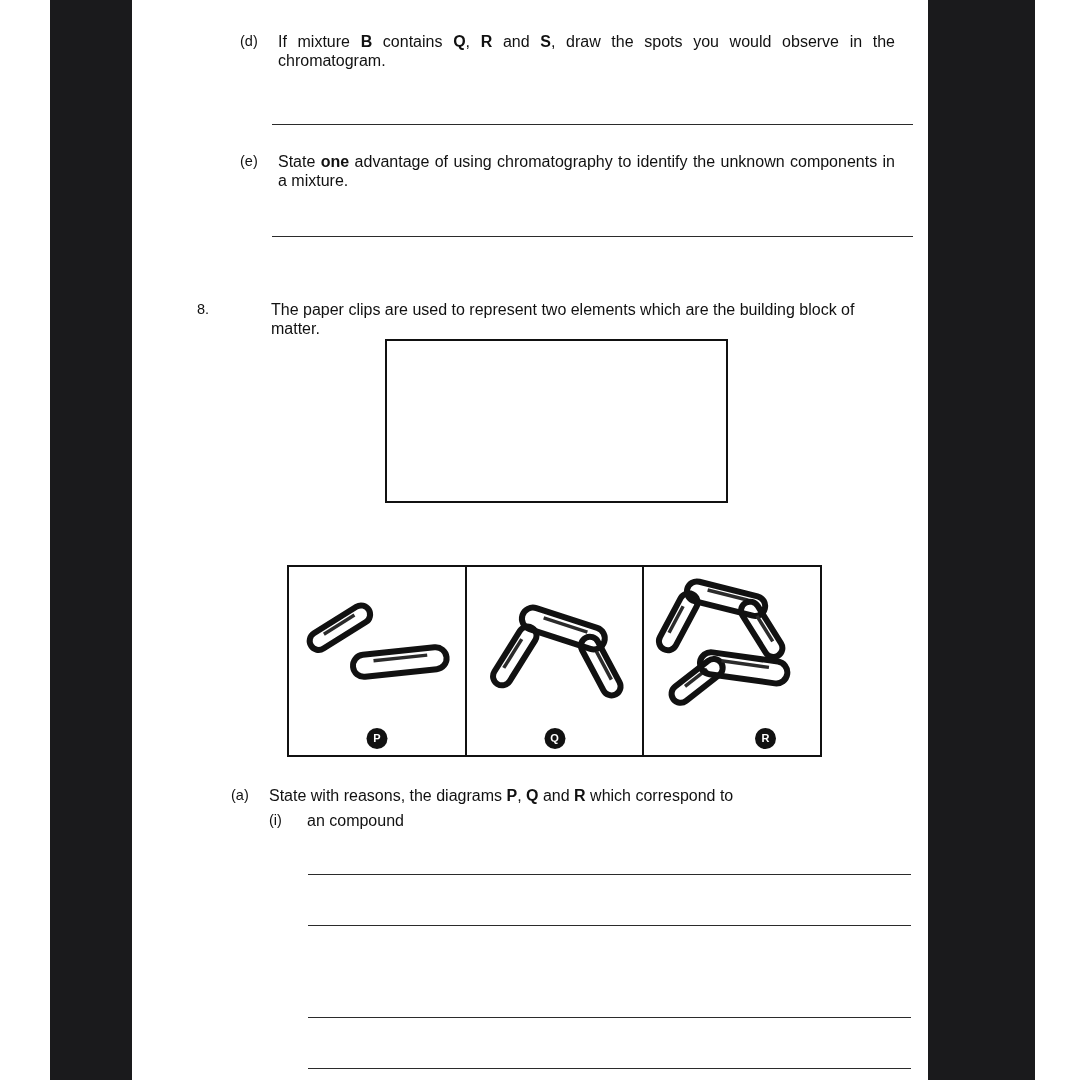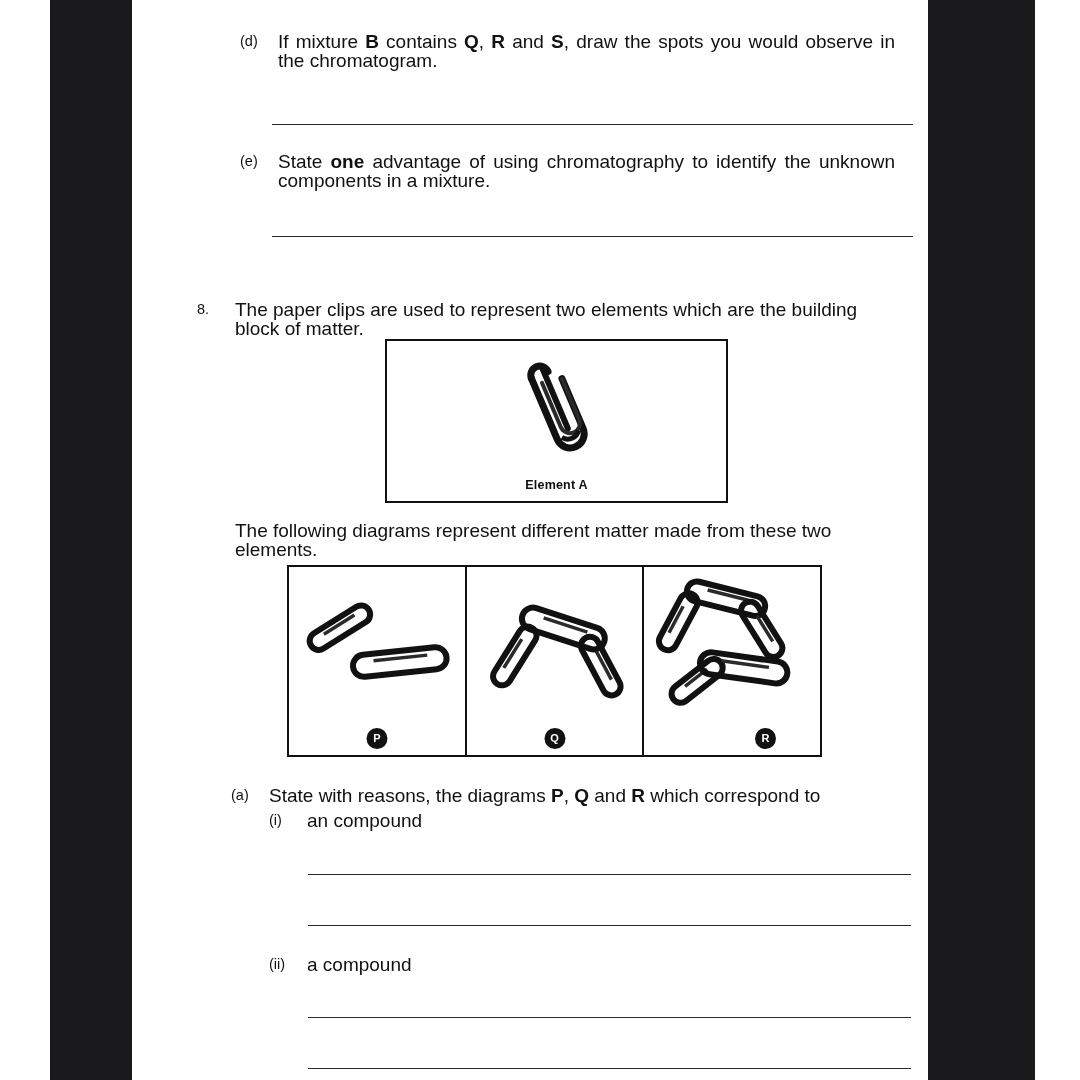--- a/index.html
+++ b/index.html
@@ -49,21 +49,21 @@
     align-items: flex-start;
     color: #111;
   }
   .marker {
     flex: 0 0 auto;
     font-size: 14.5px;
     line-height: 19px;
     font-weight: 400;
   }
   .qtext {
-    font-size: 19px;
+    font-size: 16px;
     line-height: 19px;
     text-align: justify;
   }
   .qtext b { font-weight: 700; }
   .nojustify { text-align: left; }
 
   
   .rule {
     position: absolute;
     height: 0;
@@ -164,45 +164,28 @@
 
     <div class="qrow" style="left:108px; top:152px; width:655px;">
       <span class="marker" style="width:38px;">(e)</span>
       <span class="qtext" style="width:617px;">State <b>one</b> advantage of using chromatography to identify the unknown components in a mixture.</span>
     </div>
 
     <div class="rule" style="left:140px; top:236px; width:641px;"></div>
 
     <div class="qrow" style="left:65px; top:300px; width:700px;">
       <span class="marker" style="width:38px;">8.</span>
-      <span class="qtext nojustify" style="width:662px;">The paper clips are used to represent two elements which are the building block of matter.</span>
+      <span class="qtext nojustify" style="width:662px;margin-left:36px;">The paper clips are used to represent two elements which are the building block of matter.</span>
     </div>
 
     <div class="elembox" style="left:253px; top:339px; width:343px; height:164px;">
 
-      <div class="elemcell">
-        <div class="art">
-          <svg width="96" height="110" viewBox="0 0 96 110" aria-hidden="true">
-            <g transform="rotate(-23 48 55)">
-              <path d="M36 18 L36 84 A14 14 0 0 0 64 84 L64 30" fill="none" stroke="#111" stroke-width="7" stroke-linecap="round"></path>
-              <path d="M50 12 L50 78" fill="none" stroke="#111" stroke-width="6" stroke-linecap="round"></path>
-              <path d="M36 18 A9 9 0 0 1 54 18" fill="none" stroke="#111" stroke-width="7" stroke-linecap="round"></path>
-              <path d="M64 30 L64 74 A10 10 0 0 1 44 74 L44 26" fill="none" stroke="#2a2a2a" stroke-width="4" stroke-linecap="round"></path>
-              <path d="M41 84 A11 11 0 0 0 59 84" fill="none" stroke="#111" stroke-width="5"></path>
-            </g>
-          </svg>
-        </div>
-        <div class="caption">Element A</div>
-      </div>
-
-    </div>
-
-    <div class="qrow" style="left:103px; top:521px; width:680px;">
-      <span class="qtext nojustify" style="width:680px;">The following diagrams represent different matter made from these two elements.</span>
-    </div>
+
+    </div>
+
 
     <div class="pqrbox" style="left:155px; top:565px; width:535px; height:192px;">
 
       <div class="pqrcell">
         <div class="art">
           <svg width="140" height="92" viewBox="0 0 140 92" aria-hidden="true">
             <g transform="translate(10,46) rotate(-32)">
               <path d="M2 -9 L52 -9 A9 9 0 0 1 52 9 L2 9 A9 9 0 0 1 2 -9 Z" fill="none" stroke="#111" stroke-width="6"></path>
               <path d="M10 -3 L46 -3" fill="none" stroke="#2b2b2b" stroke-width="3.5"></path>
             </g>
@@ -270,22 +253,18 @@
     </div>
 
     <div class="qrow" style="left:137px; top:811px; width:620px;">
       <span class="marker" style="width:38px;">(i)</span>
       <span class="qtext nojustify" style="width:582px;">an compound</span>
     </div>
 
     <div class="rule" style="left:176px; top:874px; width:603px;"></div>
     <div class="rule" style="left:176px; top:925px; width:603px;"></div>
 
-    <div class="qrow" style="left:137px; top:955px; width:620px;">
-      <span class="marker" style="width:38px;">(ii)</span>
-      <span class="qtext nojustify" style="width:582px;">a compound</span>
-    </div>
 
     <div class="rule" style="left:176px; top:1017px; width:603px;"></div>
     <div class="rule" style="left:176px; top:1068px; width:603px;"></div>
 
   </div>
 </div>
 
 </body></html>

